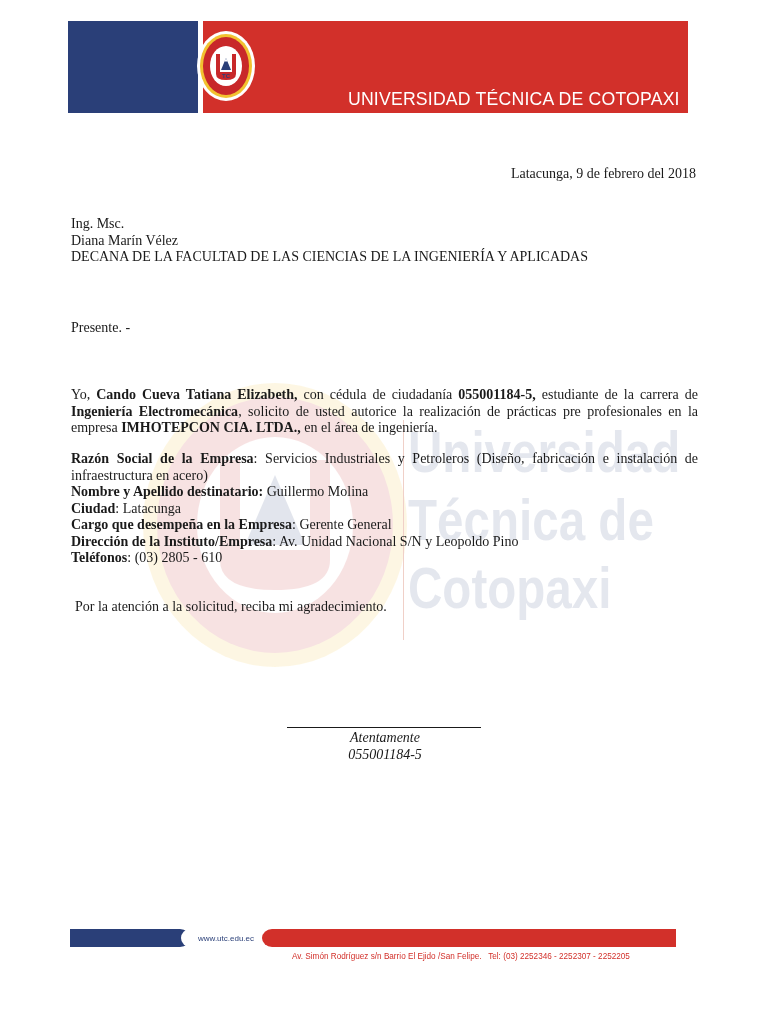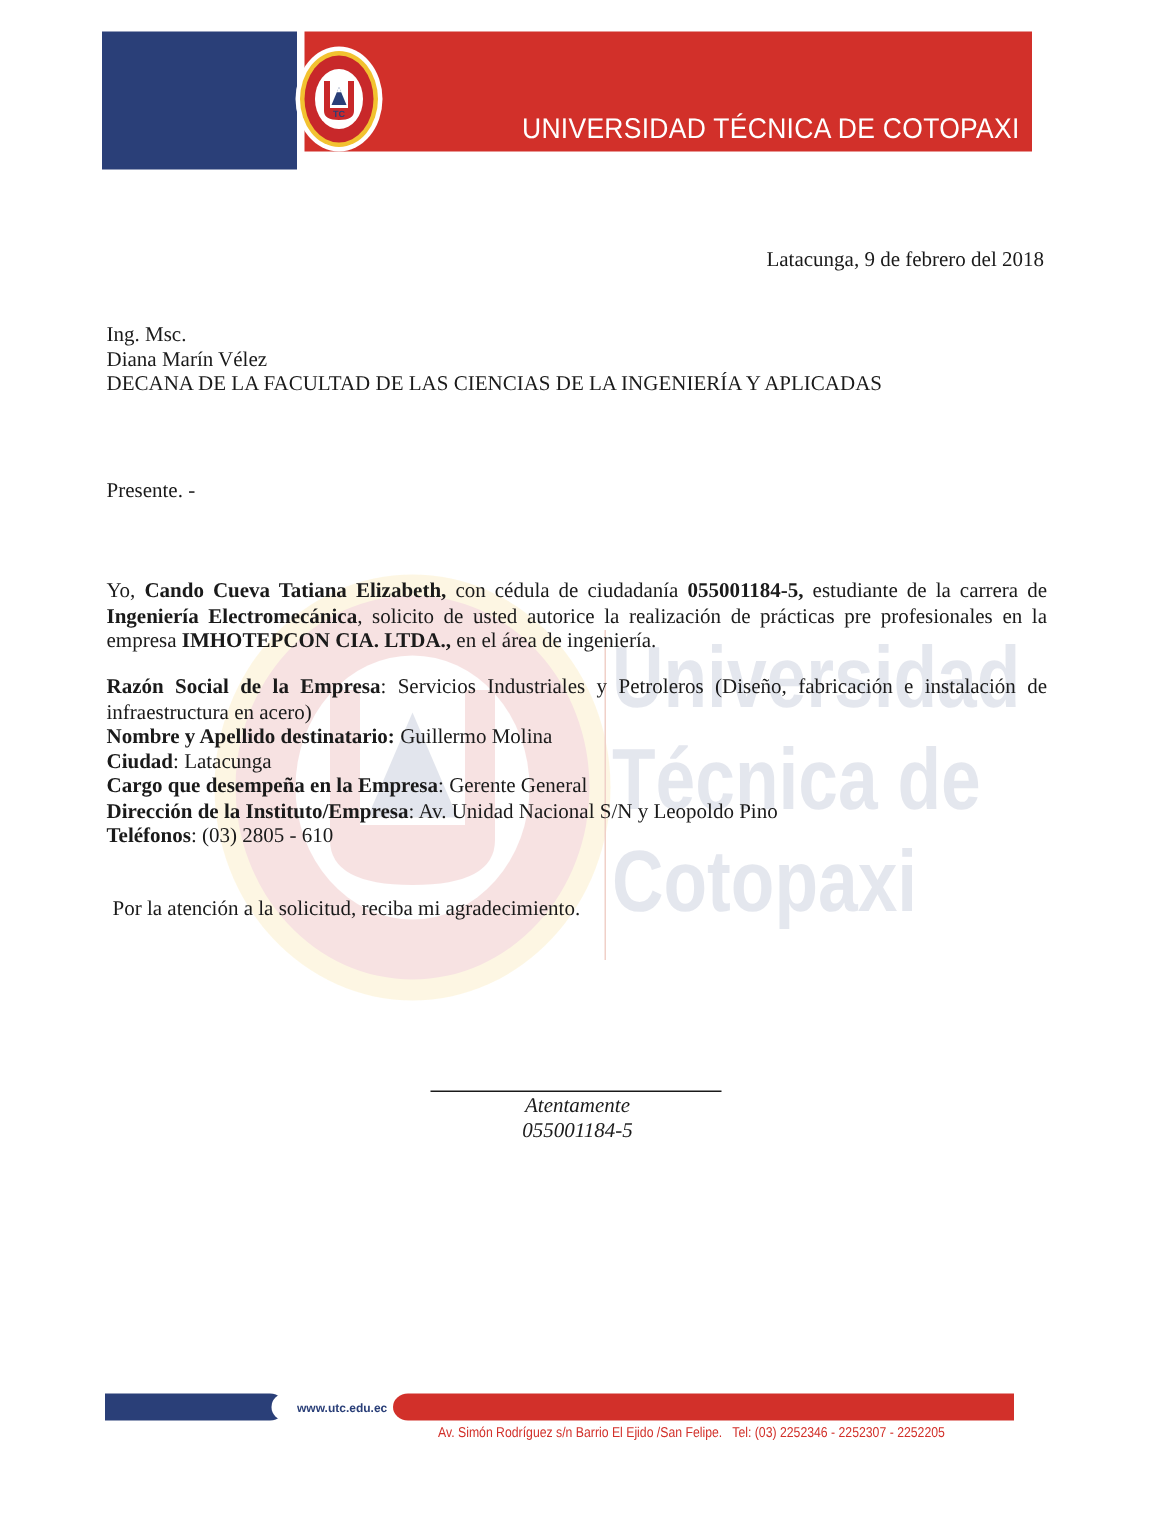--- a/index.html
+++ b/index.html
@@ -1,20 +1,20 @@
 <!DOCTYPE html>
 <html><head>
   <meta charset="utf-8">
   <style>
     html, body { margin: 0; padding: 0; background: #ffffff; }
     body { width: 768px; height: 1024px; position: relative; overflow: hidden; font-family: "Liberation Serif", serif; color: #1a1a1a; }
 
     
     .hdr-blue { position: absolute; left: 68px; top: 21px; width: 130px; height: 92px; background: #2a3f78; }
-    .hdr-red { position: absolute; left: 203px; top: 21px; width: 485px; height: 80px; background: #d2302a; }
+    .hdr-red { position: absolute; left: 203px; top: 21px; width: 485px; height: 92px; background: #d2302a; }
     .hdr-title { position: absolute; right: 8px; bottom: 3px; color: #ffffff; font-family: "Liberation Sans", sans-serif; font-size: 19px; letter-spacing: 0.2px; white-space: nowrap; transform: scaleX(0.93); transform-origin: right bottom; }
     .seal { position: absolute; left: 196px; top: 30px; width: 60px; height: 72px; }
 
     
     .wm-seal { position: absolute; left: 140px; top: 380px; width: 270px; height: 290px; opacity: 0.13; }
     .wm-divider { position: absolute; left: 403px; top: 420px; width: 1px; height: 220px; background: #f0d0c8; }
     .wm-text { position: absolute; left: 408px; top: 418px; font-family: "Liberation Sans", sans-serif; font-size: 58px; line-height: 68px; color: #2a3f78; opacity: 0.12; font-weight: bold; transform: scaleX(0.82); transform-origin: left top; white-space: nowrap; }
 
     
     .txt { position: absolute; font-size: 14px; line-height: 16.5px; }
@@ -26,21 +26,21 @@
     .details .row { text-align: justify; }
     .closing { left: 75px; top: 599px; }
     b { font-weight: bold; }
 
     .sig-line { position: absolute; left: 287px; top: 727px; width: 194px; height: 1px; background: #1a1a1a; }
     .sig { position: absolute; left: 270px; top: 730px; width: 230px; text-align: center; font-size: 14px; line-height: 16.5px; font-style: italic; }
 
     
     .ftr-blue { position: absolute; left: 70px; top: 929px; width: 120px; height: 18px; background: #2a3f78; border-radius: 0 10px 10px 0 / 0 9px 9px 0; }
     .ftr-blue::after { content: ""; position: absolute; right: -1px; top: 0; width: 10px; height: 18px; background: #fff; border-radius: 10px 0 0 10px; }
-    .ftr-url { position: absolute; left: 198px; top: 934px; font-family: "Liberation Sans", sans-serif; font-size: 8px; color: #2a3f78; font-weight: bold; }
+    .ftr-url { position: absolute; left: 198px; top: 934px; font-family: "Liberation Sans", sans-serif; font-size: 8px; color: #2a3f78; font-weight: normal; }
     .ftr-red { position: absolute; left: 262px; top: 929px; width: 414px; height: 18px; background: #d2302a; border-radius: 10px 0 0 10px / 9px 0 0 9px; }
     .ftr-addr { position: absolute; left: 292px; top: 950px; font-family: "Liberation Sans", sans-serif; font-size: 9.5px; color: #d2302a; white-space: nowrap; transform: scaleX(0.86); transform-origin: left top; }
   </style>
 </head>
 <body>
 
 <div class="hdr-blue"></div>
 <div class="hdr-red">
   <div class="hdr-title">UNIVERSIDAD TÉCNICA DE COTOPAXI</div>
 </div>

